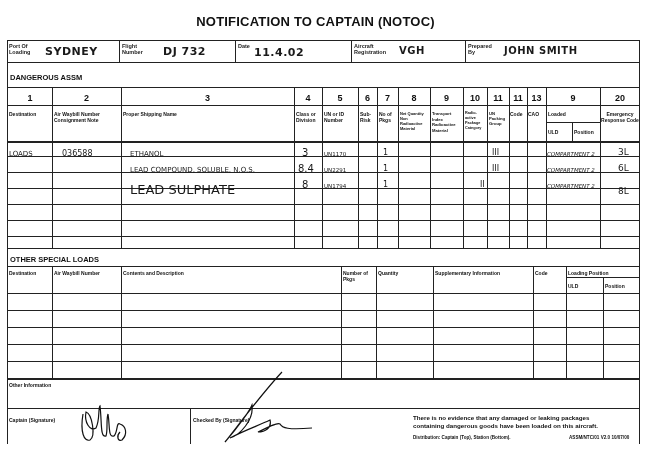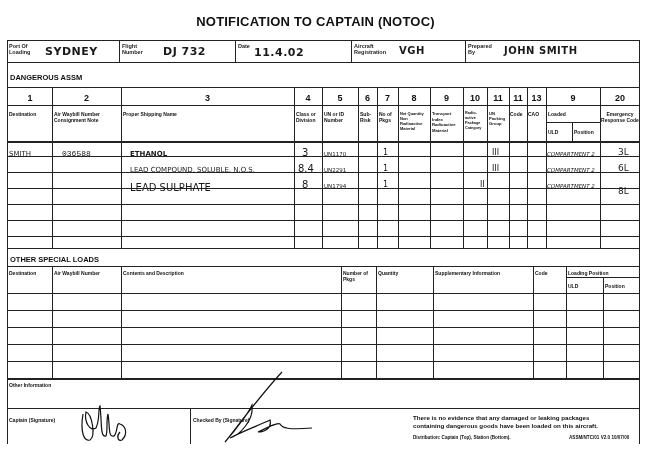--- a/index.html
+++ b/index.html
@@ -115,41 +115,41 @@
   <div class="colhdr" style="left:465px;width:22px;font-size:3.8px;line-height:5px;">Radio-active Package Category</div>
   <div class="colhdr" style="left:489px;width:20px;font-size:4.2px;line-height:5px;">UN Packing Group</div>
   <div class="colhdr" style="left:510px;width:17px;">Code</div>
   <div class="colhdr" style="left:528px;width:18px;">CAO</div>
   <div class="colhdr" style="left:548px;width:50px;">Loaded</div>
   <div class="colhdr" style="left:600px;width:40px;text-align:center;">Emergency Response Code</div>
   <div class="colhdr" style="left:548px;top:129px;">ULD</div>
   <div class="colhdr" style="left:574px;top:129px;">Position</div>
 
   <div>
-    <div class="cell" style="left:9px;top:150px;font-size:7px;">SMITH</div>
-    <div class="cell" style="left:62px;top:149px;font-family:Liberation Mono, monospace;">036588</div>
-    <div class="cell" style="left:130px;top:150px;font-size:7px;font-weight:bold;">ETHANOL</div>
+    <div class="cell" style="left:9px;top:150px;font-size:7px;">LOADS</div>
+    <div class="cell" style="left:62px;top:149px;">036588</div>
+    <div class="cell" style="left:130px;top:150px;font-size:7px;">ETHANOL</div>
     <div class="cell" style="left:302px;top:147px;font-size:10px;">3</div>
     <div class="cell small" style="left:324px;top:151px;">UN1170</div>
     <div class="cell" style="left:383px;top:148px;">1</div>
     <div class="cell" style="left:492px;top:148px;">III</div>
     <div class="cell small" style="left:547px;top:151px;font-style:italic;">COMPARTMENT 2</div>
     <div class="cell" style="left:618px;top:147px;font-size:9px;">3L</div>
   </div>
   <div>
     <div class="cell" style="left:130px;top:166px;font-size:7px;">LEAD COMPOUND, SOLUBLE, N.O.S.</div>
     <div class="cell" style="left:298px;top:163px;font-size:10px;">8.4</div>
     <div class="cell small" style="left:324px;top:167px;">UN2291</div>
     <div class="cell" style="left:383px;top:164px;">1</div>
     <div class="cell" style="left:492px;top:164px;">III</div>
     <div class="cell small" style="left:547px;top:167px;font-style:italic;">COMPARTMENT 2</div>
     <div class="cell" style="left:618px;top:163px;font-size:9px;">6L</div>
   </div>
   <div>
-    <div class="cell" style="left:130px;top:182px;font-size:10px;">LEAD SULPHATE</div>
+    <div class="cell" style="left:130px;top:182px;font-size:13px;">LEAD SULPHATE</div>
     <div class="cell" style="left:302px;top:179px;font-size:10px;">8</div>
     <div class="cell small" style="left:324px;top:183px;">UN1794</div>
     <div class="cell" style="left:383px;top:180px;">1</div>
     <div class="cell" style="left:480px;top:180px;">II</div>
     <div class="cell small" style="left:547px;top:183px;font-style:italic;">COMPARTMENT 2</div>
     <div class="cell" style="left:618px;top:186px;font-size:9px;">8L</div>
   </div>
 </div>
 
 <div class="sect" style="left:10px;top:255px;">OTHER SPECIAL LOADS</div>

